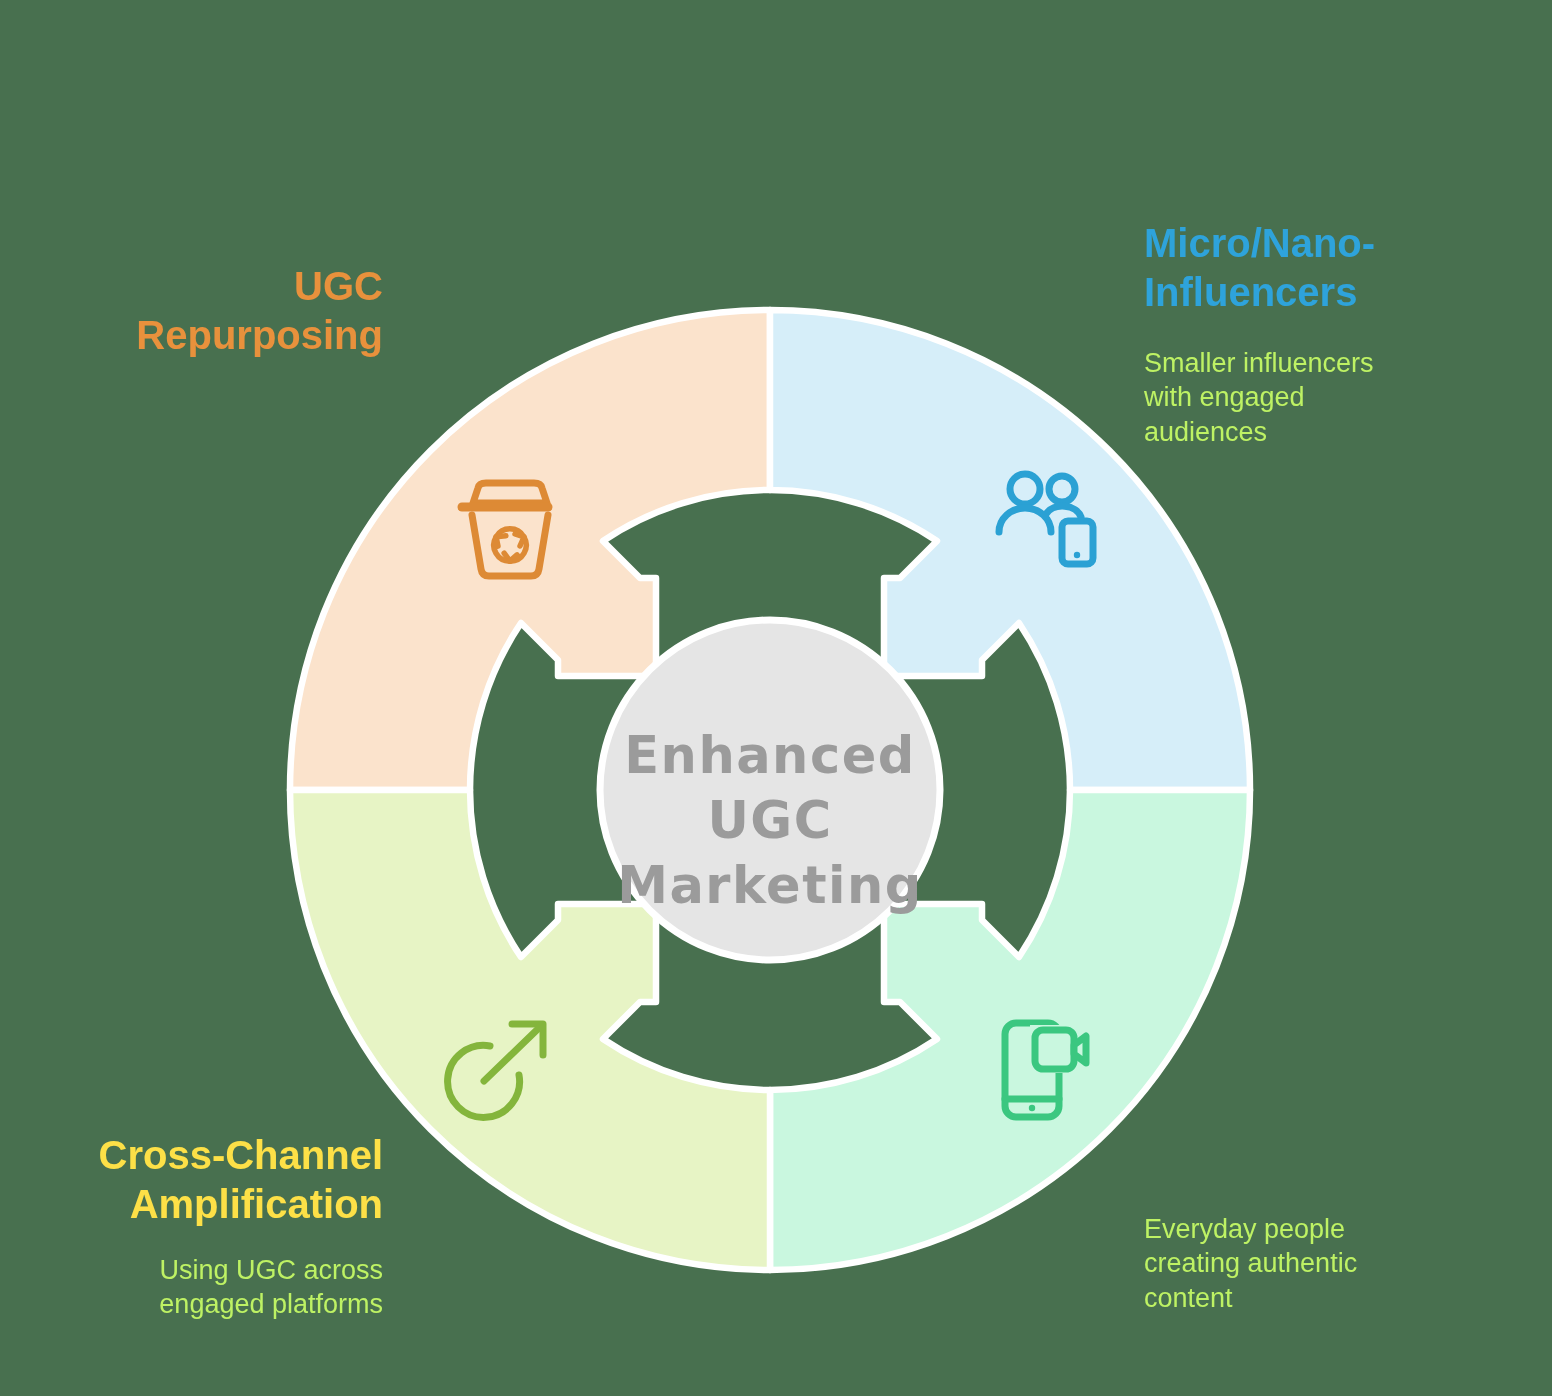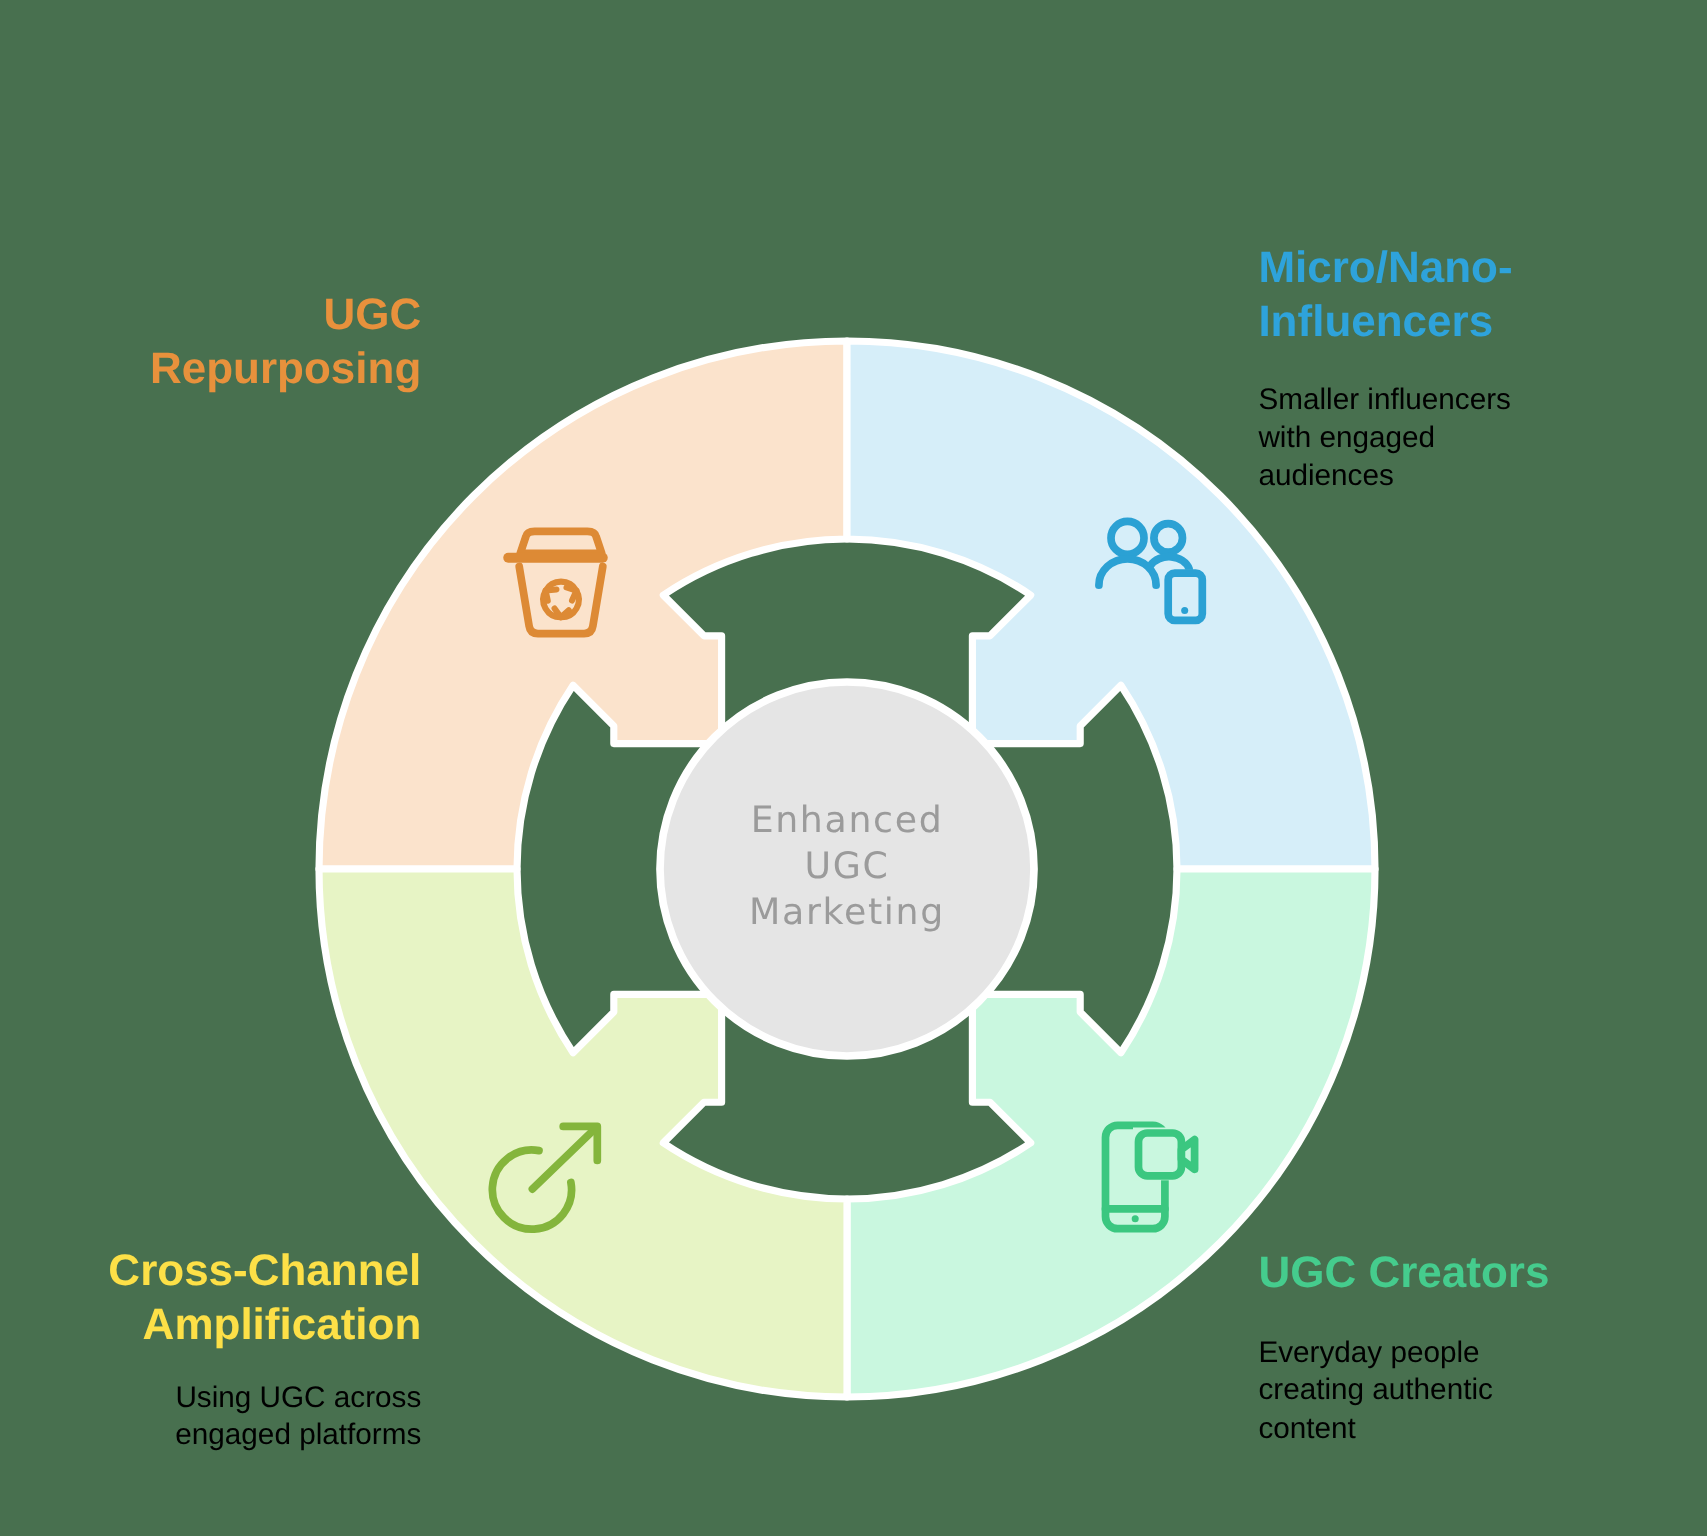--- a/index.html
+++ b/index.html
@@ -9,36 +9,36 @@
     font-family:"Liberation Sans", sans-serif;
   }
   .diagram { position:absolute; left:0; top:0; }
   .title {
     position:absolute; left:0; right:0; top:102px; margin:0;
     text-align:center; font-size:46px; font-weight:bold;
     letter-spacing:-0.5px; color:#161616;
   }
   .label { position:absolute; white-space:pre-line; }
   .heading { font-size:40px; font-weight:bold; line-height:1.22; }
-  .desc   { font-size:27px; font-weight:normal; line-height:1.27; color:#000000; }
+  .desc   { font-size:27px; font-weight:normal; line-height:1.27; color:#bef264; }
   .right-col { right:1169px; text-align:right; }
   .left-col  { left:1144px;  text-align:left; }
   .h-q0 { top:262px;  color:#E8913C; }
   .d-q0 { top:389px; }
   .h-q1 { top:219px;  color:#2EA3DB; }
   .d-q1 { top:346px; }
   .h-q2 { top:1133px; color:#45CC8D; }
   .d-q2 { top:1212px; }
   .h-q3 { top:1131px; color:#fde047; }
   .d-q3 { top:1253px; }
   .center-label {
     position:absolute; left:590px; top:724px; width:360px;
     text-align:center; white-space:pre-line;
     font-family:"DejaVu Sans", sans-serif;
-    font-size:33px; font-weight:normal; line-height:1.27;
+    font-size:51px; font-weight:bold; line-height:1.27;
     letter-spacing:1.5px; color:#9B9B9B;
   }
 </style>
 </head>
 <body>
 
 <div class="canvas">
 
   <svg class="diagram" width="1552" height="1396" viewBox="0 0 1552 1396">
     <defs>
@@ -106,21 +106,20 @@
 
   <div class="label heading right-col h-q0">UGC
 Repurposing</div>
 
   <div class="label heading left-col h-q1">Micro/Nano-
 Influencers</div>
   <div class="label desc left-col d-q1">Smaller influencers
 with engaged
 audiences</div>
 
-  <div class="label heading left-col h-q2">UGC Creators</div>
   <div class="label desc left-col d-q2">Everyday people
 creating authentic
 content</div>
 
   <div class="label heading right-col h-q3">Cross-Channel
 Amplification</div>
   <div class="label desc right-col d-q3">Using UGC across
 engaged platforms</div>
 
   <div class="center-label">Enhanced

